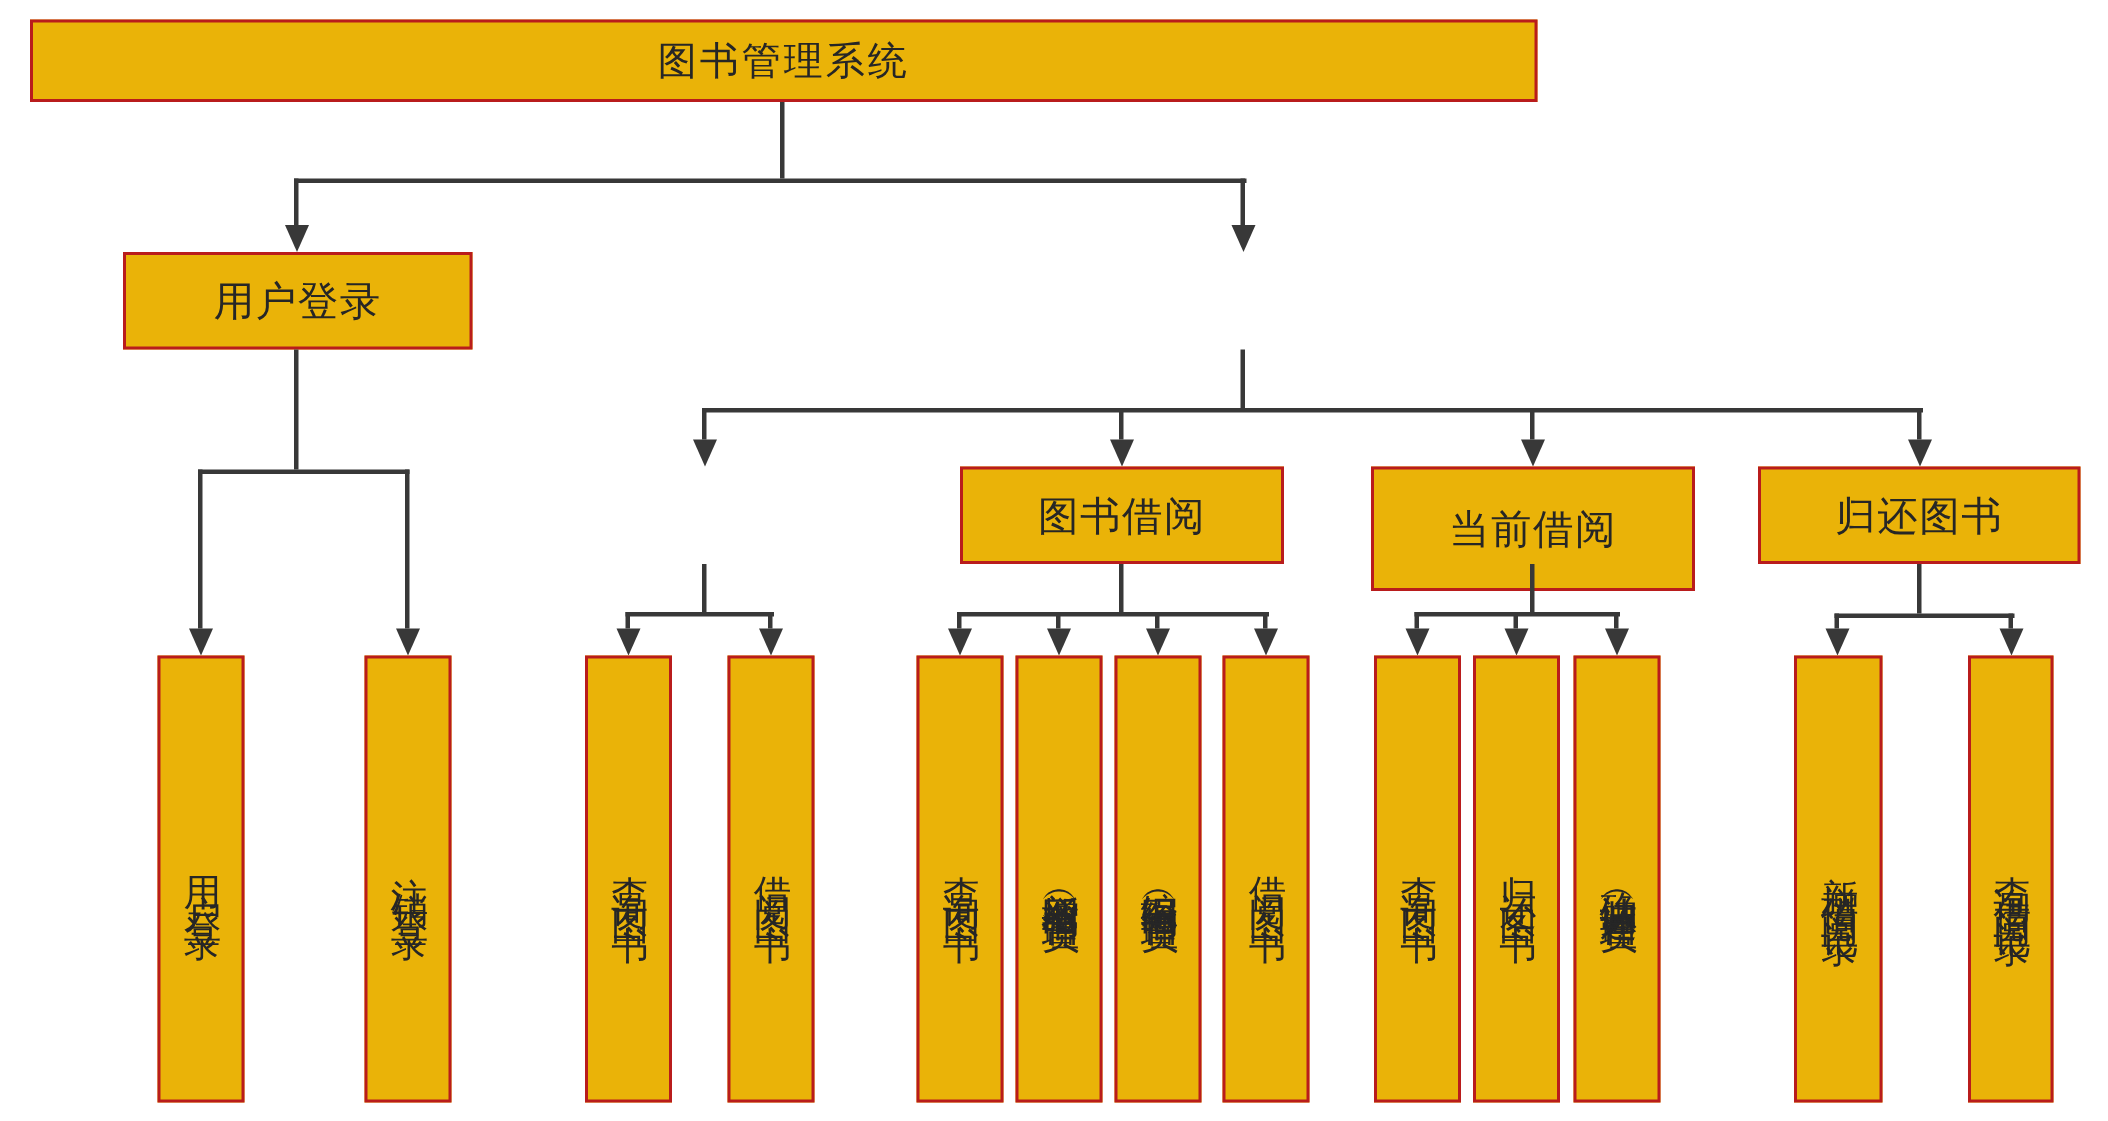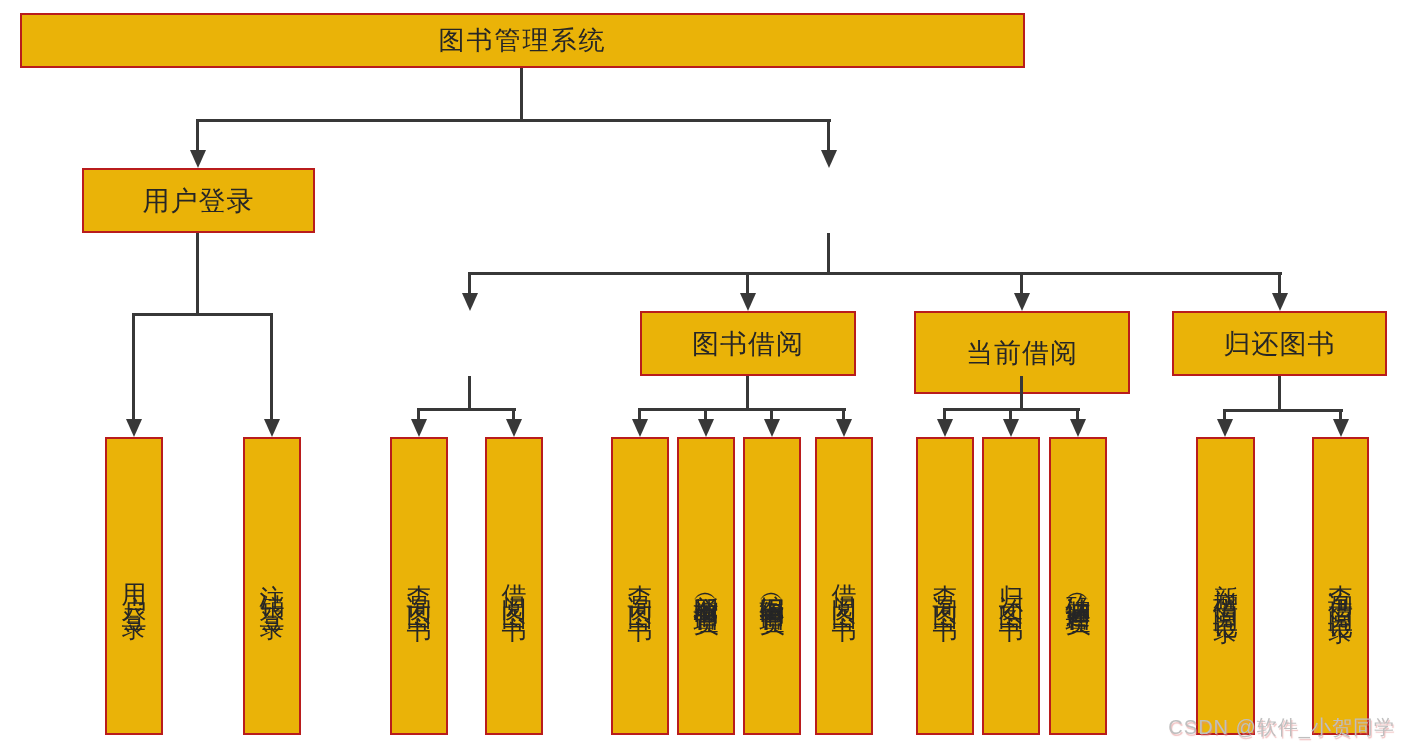--- a/index.html
+++ b/index.html
@@ -134,15 +134,14 @@
   <div class="box leaf dense" style="left:743px;top:437px;width:58px;height:298px">编辑图书（管理员）</div>
   <div class="box leaf sparse" style="left:815px;top:437px;width:58px;height:298px">借阅图书</div>
 
   <div class="box leaf sparse" style="left:916px;top:437px;width:58px;height:298px">查询图书</div>
   <div class="box leaf sparse" style="left:982px;top:437px;width:58px;height:298px">归还图书</div>
   <div class="box leaf dense" style="left:1049px;top:437px;width:58px;height:298px">确认归还（管理员）</div>
 
   <div class="box leaf medium" style="left:1196px;top:437px;width:59px;height:298px">新增借阅记录</div>
   <div class="box leaf medium" style="left:1312px;top:437px;width:57px;height:298px">查询借阅记录</div>
 
-  <div class="watermark">CSDN @软件_小贺同学</div>
 
 </div>
 
 </body></html>

